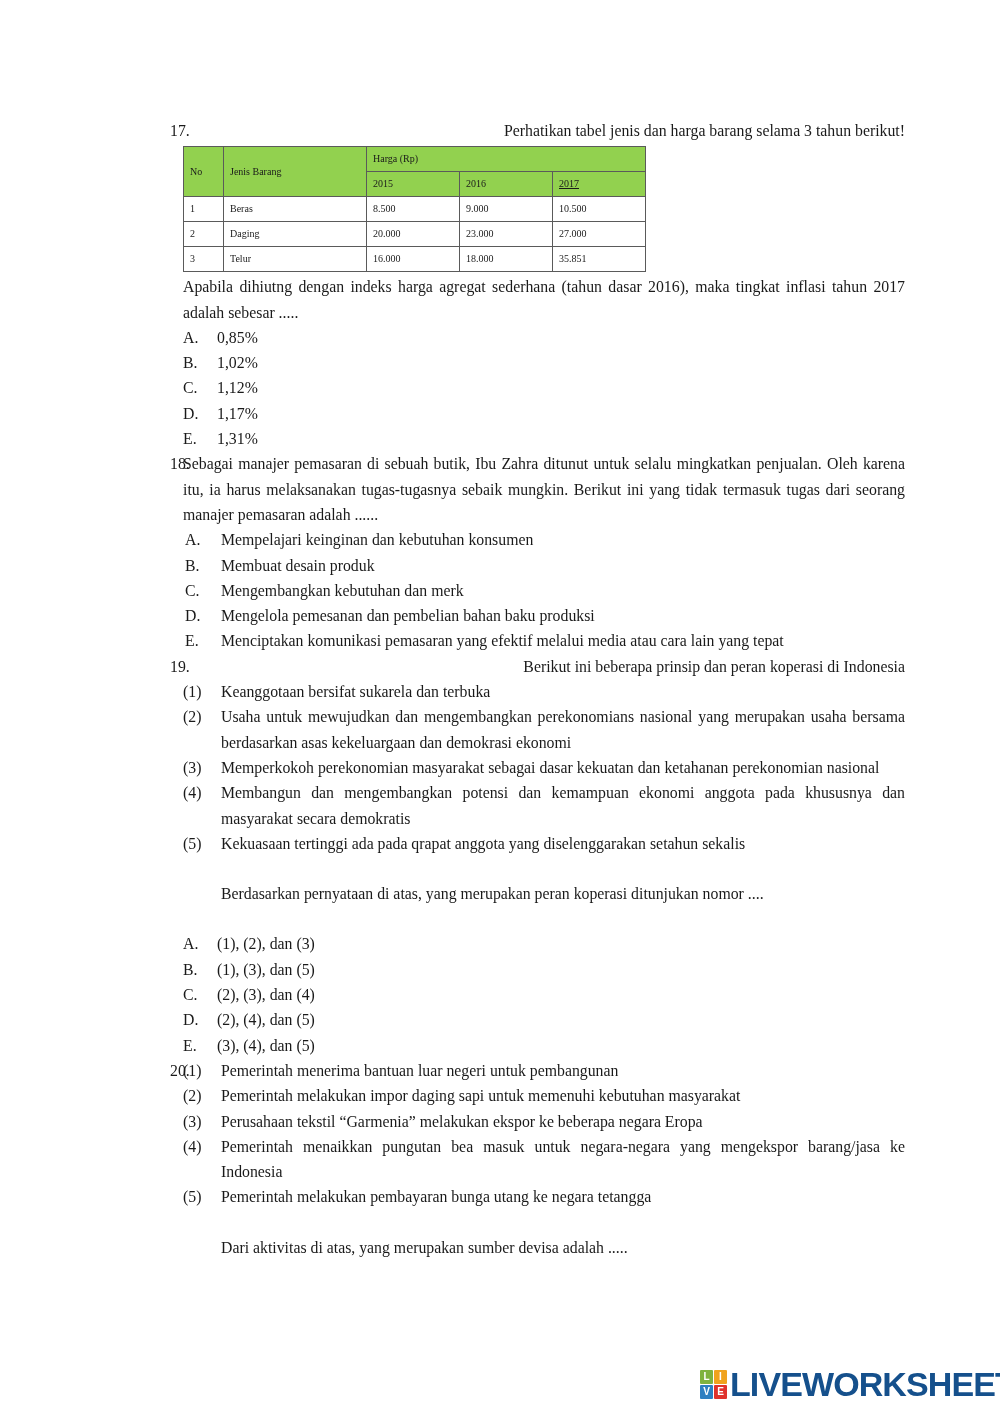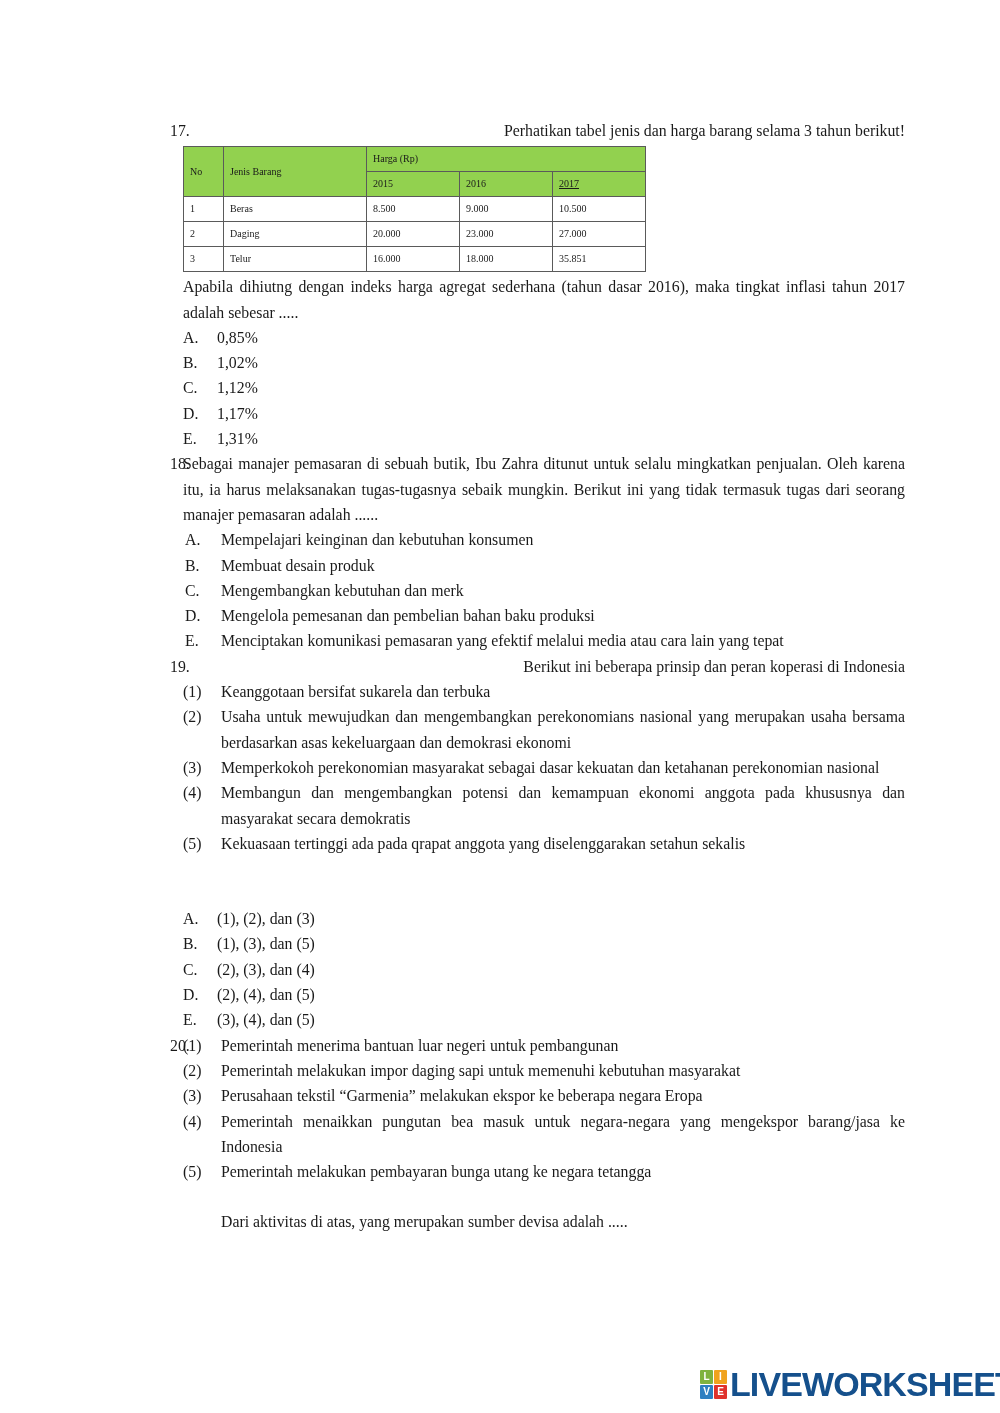--- a/index.html
+++ b/index.html
@@ -296,20 +296,21 @@
       <li class="sub">
         <span class="marker">(4)</span>
         <span>Membangun dan mengembangkan potensi dan kemampuan ekonomi anggota pada khususnya dan masyarakat secara demokratis</span>
       </li>
       <li class="sub nojust">
         <span class="marker">(5)</span>
         <span>Kekuasaan tertinggi ada pada qrapat anggota yang diselenggarakan setahun sekalis</span>
       </li>
     </ul>
     <div class="spacer"></div>
+    <div class="plainline">Berdasarkan pernyataan di atas, yang merupakan peran koperasi ditunjukan nomor ....</div>
     <div class="spacer"></div>
     <ul class="opts">
       <li class="opt narrow">
         <span class="letter">A.</span>
         <span>(1), (2), dan (3)</span>
       </li>
       <li class="opt narrow">
         <span class="letter">B.</span>
         <span>(1), (3), dan (5)</span>
       </li>

